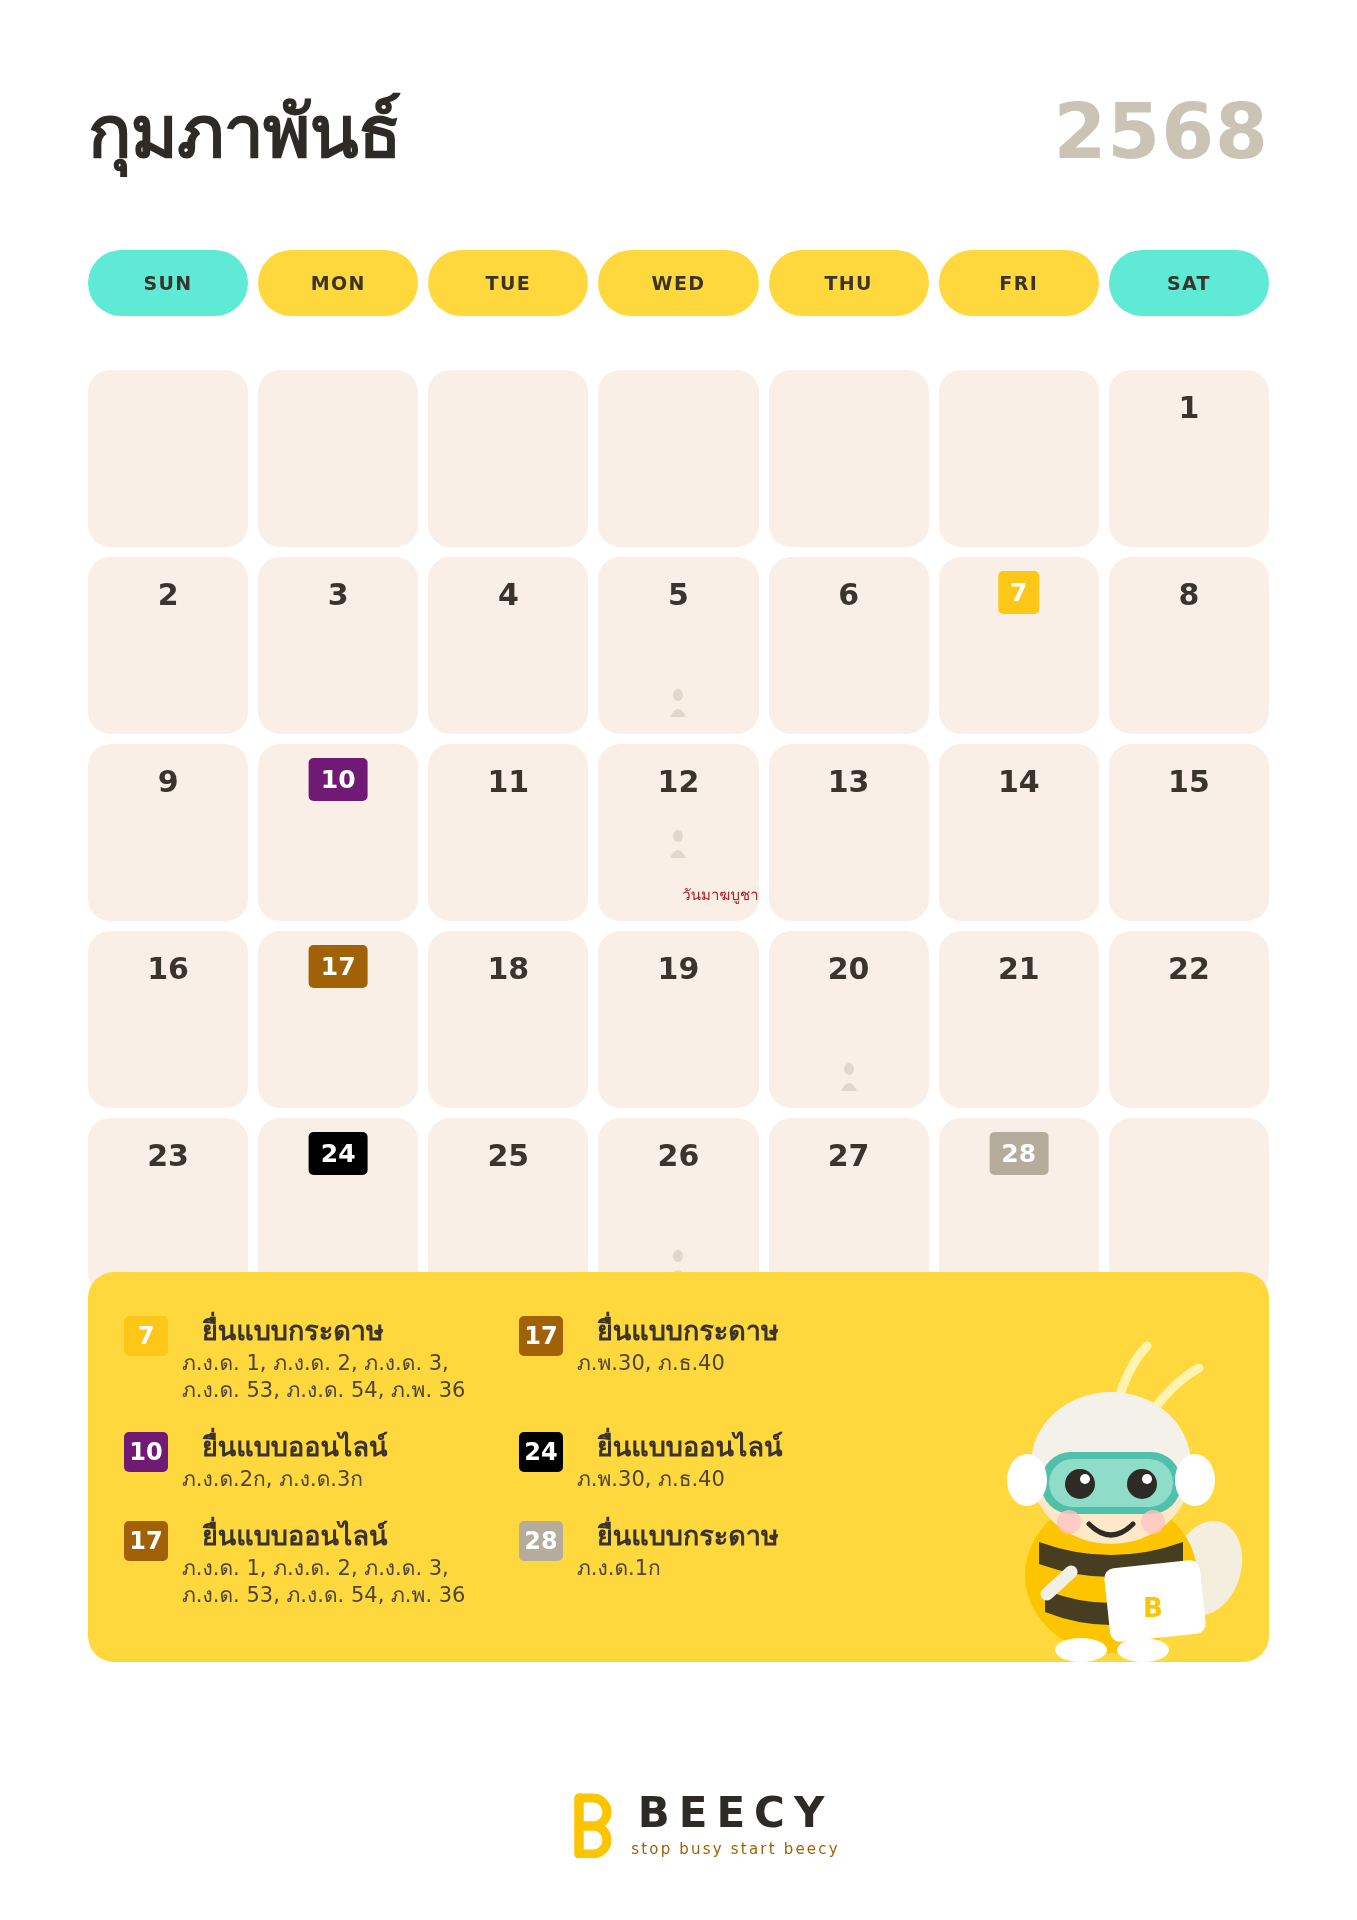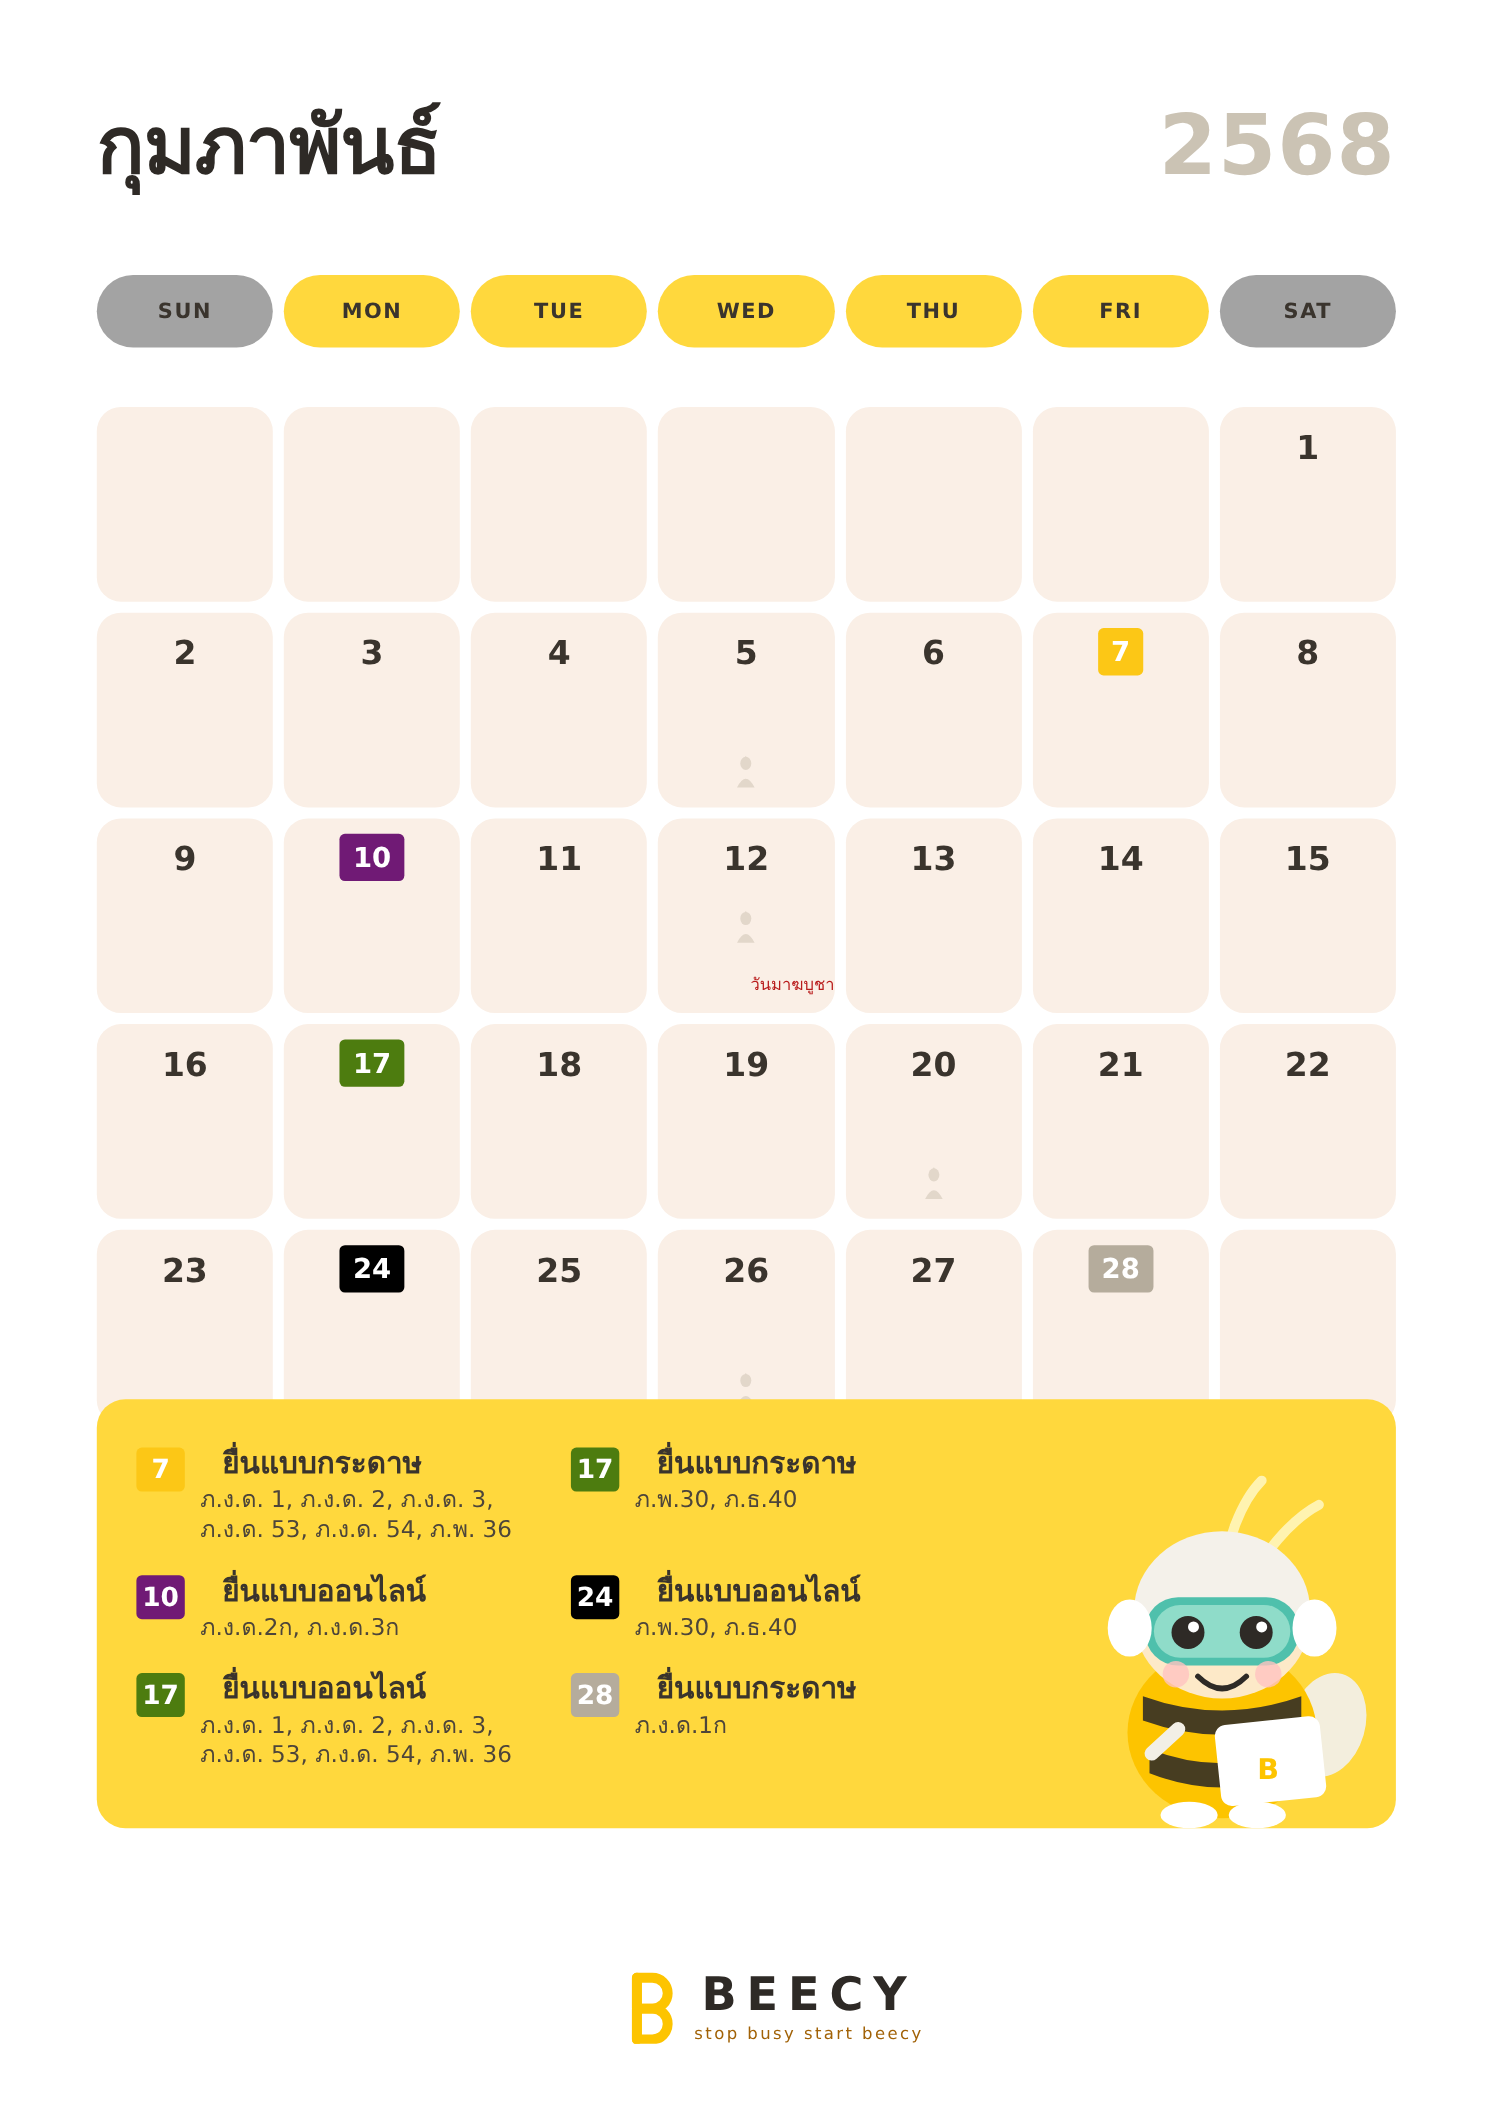--- a/index.html
+++ b/index.html
@@ -58,21 +58,21 @@
     border-radius: 33px;
     display: flex;
     align-items: center;
     justify-content: center;
     font-size: 19px;
     font-weight: 700;
     letter-spacing: 1.4px;
     color: #3a342d;
   }
   .weekday.work { background: #ffd83d; }
-  .weekday.weekend { background: #a3a3a3; }
+  .weekday.weekend { background: #5eead4; }
 
   
   .daygrid {
     position: absolute;
     top: 370px;
     left: 88px;
     width: 1181px;
     display: grid;
     grid-template-columns: repeat(7, 1fr);
     grid-auto-rows: 177px;
@@ -101,21 +101,21 @@
   .daynum.badge {
     font-size: 25px;
     font-weight: 700;
     color: #ffffff;
     padding: 9px 12px;
     border-radius: 5px;
     top: 14px;
   }
   .badge-yellow { background: #fcc716; color: #ffffff !important; }
   .badge-dark   { background: #701a75; }
-  .badge-blue   { background: #4d7c0f; }
+  .badge-blue   { background: #a16207; }
   .badge-orange { background: #000000; }
   .badge-grey   { background: #b5ac9c; }
 
   .holiday-label {
     position: absolute;
     bottom: 14px;
     left: 0;
     width: 100%;
     text-align: right;
     font-size: 15px;

